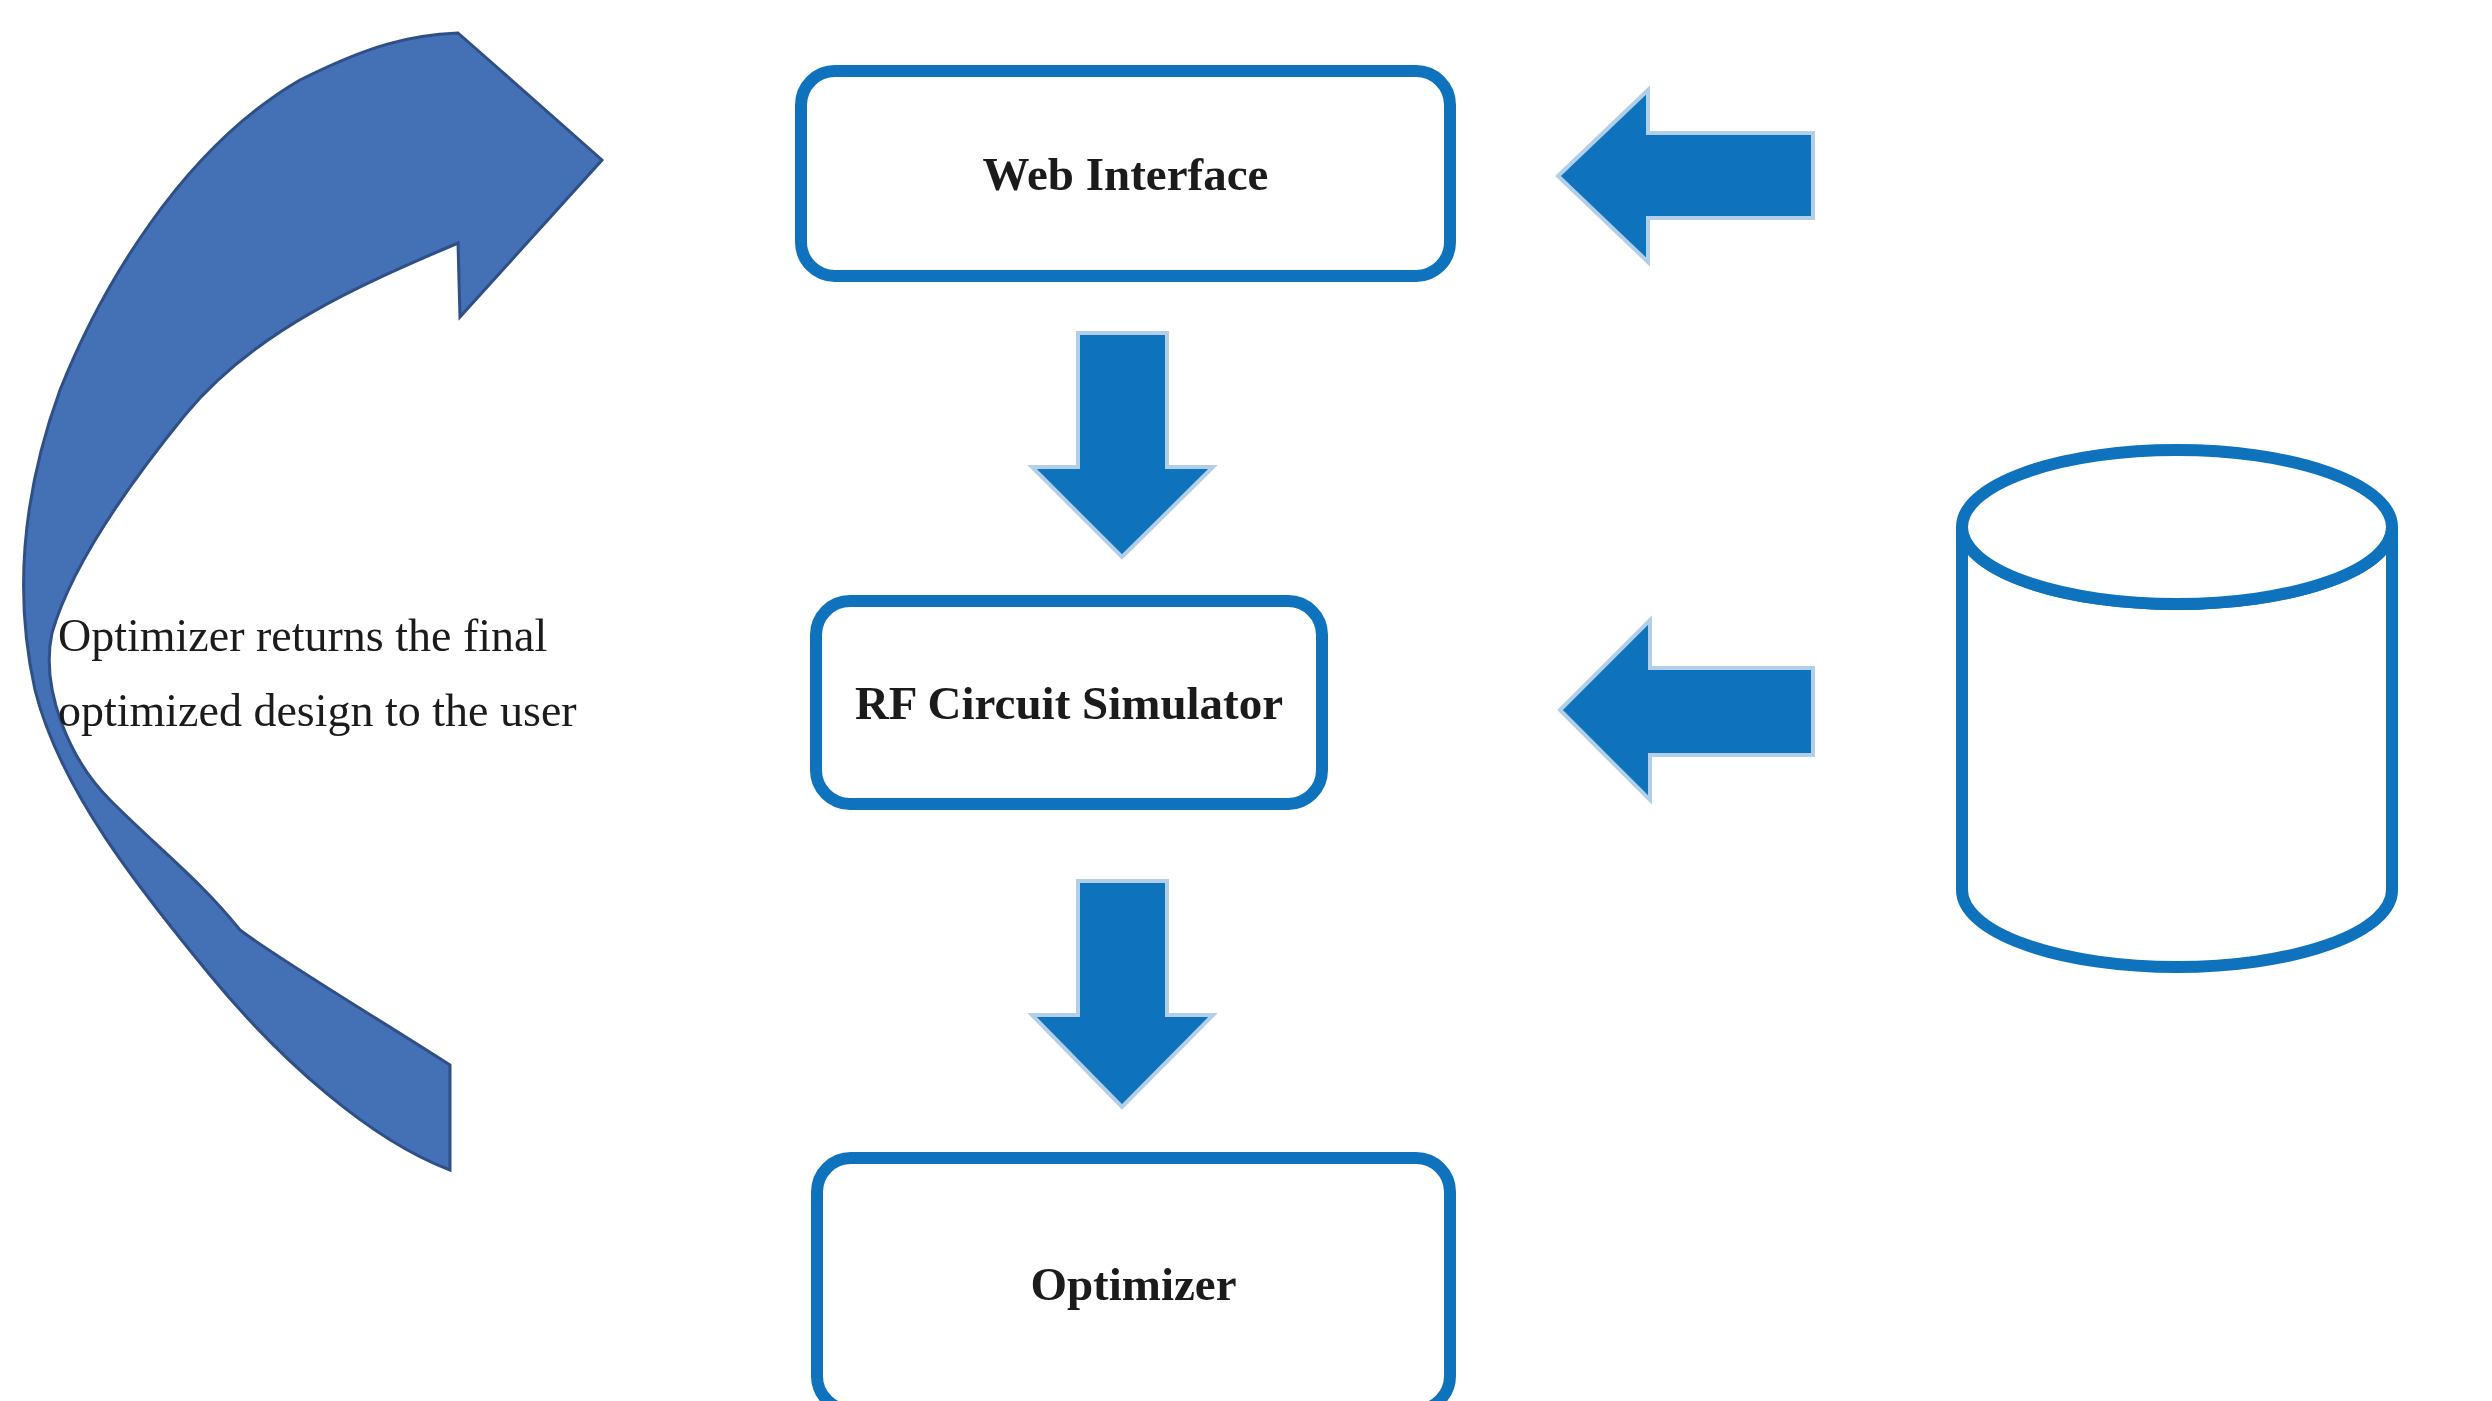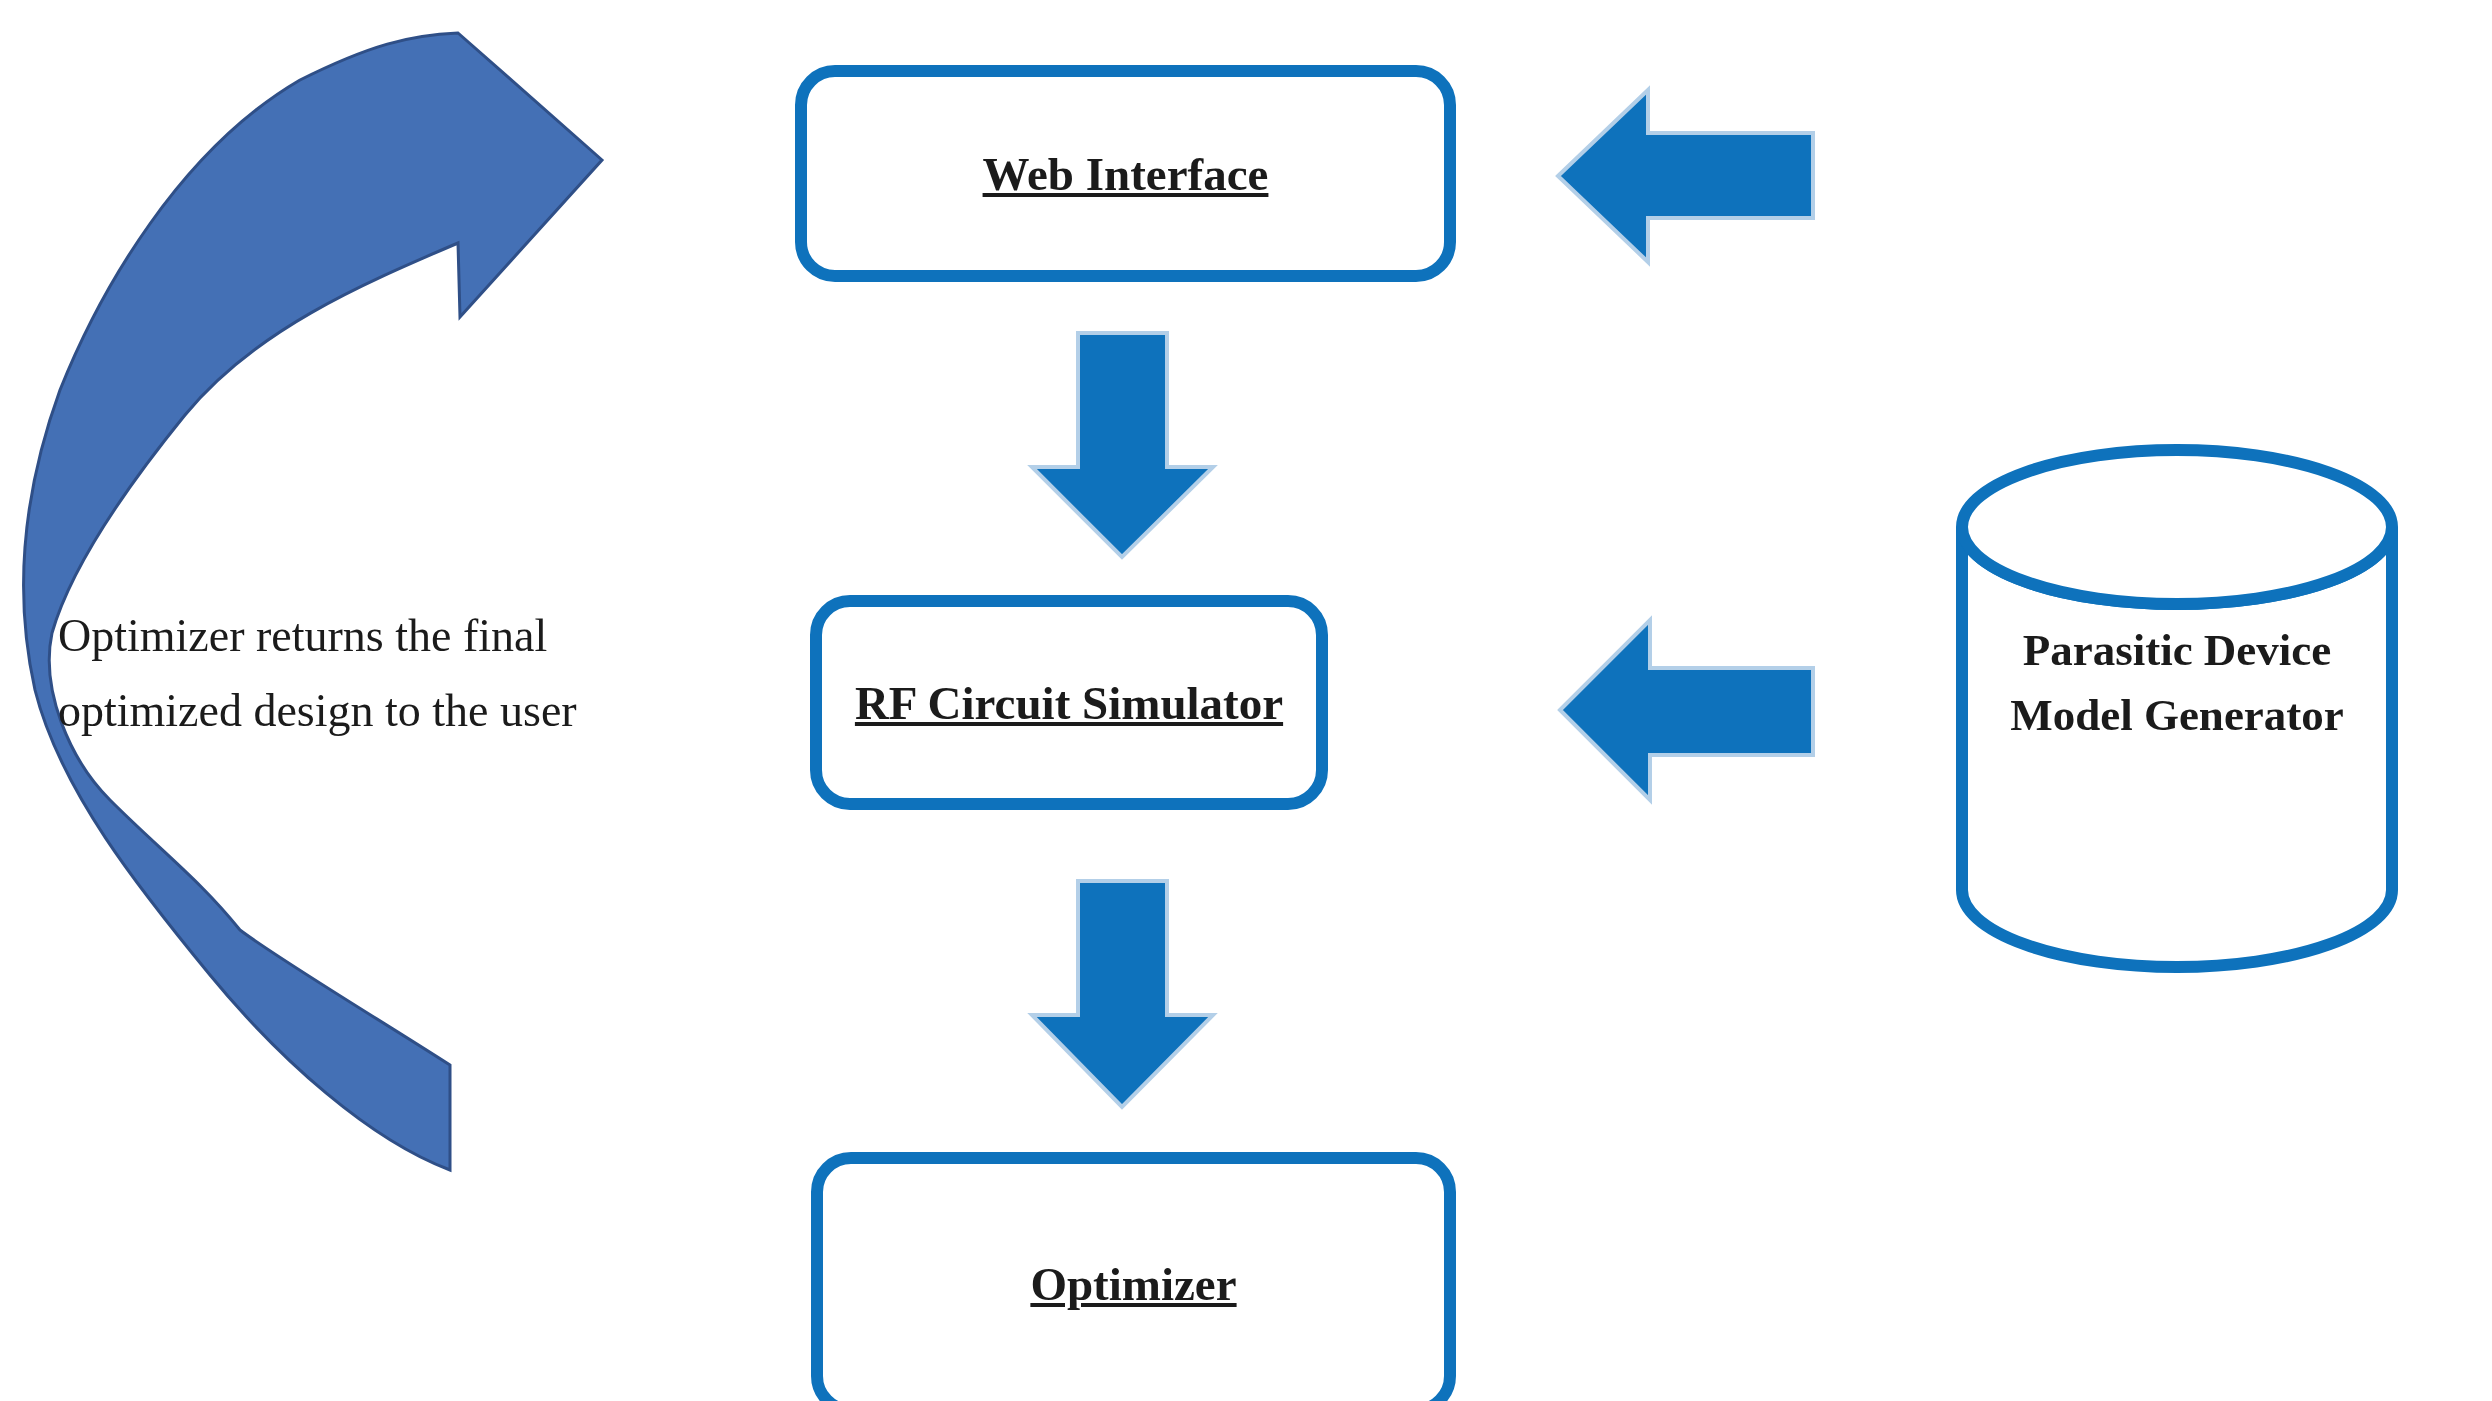--- a/index.html
+++ b/index.html
@@ -30,21 +30,20 @@
     border-radius: 40px;
     background: #ffffff;
     display: flex;
     align-items: center;
     justify-content: center;
     text-align: center;
   }
   .node .label {
     font-size: 47px;
     line-height: 60px;
-    text-decoration: underline;
   }
   .bold { font-weight: bold; }
   .node-web       { left: 795px;  top: 65px;   width: 661px; height: 217px; }
   .node-user      { left: 1913px; top: 28px;   width: 480px; height: 302px; }
   .node-user .label { font-size: 45px; line-height: 62px; font-weight: normal; }
   .node-rf        { left: 810px;  top: 595px;  width: 518px; height: 215px; }
   .node-opt       { left: 811px;  top: 1152px; width: 645px; height: 264px; }
   .cyl-label {
     position: absolute;
     left: 1987px;
@@ -118,18 +117,17 @@
 
 
   <div class="node node-rf">
     <span class="label bold">RF Circuit Simulator</span>
   </div>
 
   <div class="node node-opt">
     <span class="label bold">Optimizer</span>
   </div>
 
-  <div class="cyl-label">Parasitic Device Model Generator</div>
 
   <div class="note note-return">Optimizer returns the final optimized design to the user</div>
 
 
 </div>
 
 </body></html>

